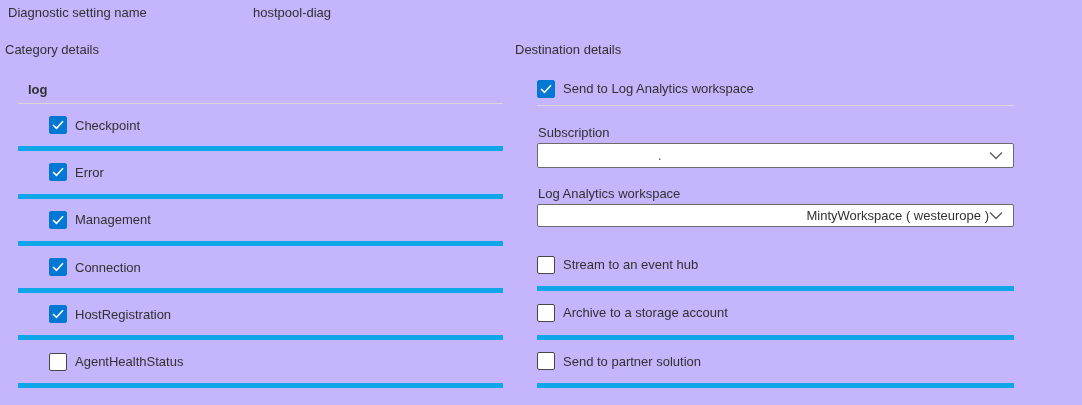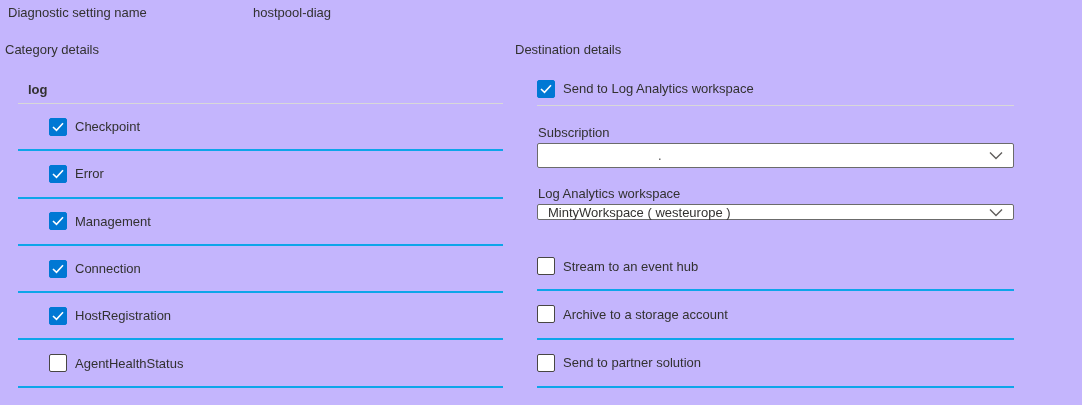--- a/index.html
+++ b/index.html
@@ -32,21 +32,21 @@
   }
 
   
   .cat-list { left: 18px; top: 104px; width: 485px; }
   .opt-list { left: 537px; top: 243px; width: 477px; }
 
   .check-row {
     display: flex;
     align-items: center;
     gap: 8px;
-    border-bottom: 2px solid #0ea5e9;
+    border-bottom: 5px solid #0ea5e9;
     box-sizing: border-box;
   }
   .cat-list .check-row { height: 47.3px; padding-left: 31px; }
   .opt-list .check-row { height: 48.3px; padding-left: 0; }
 
   .law-row {
     left: 537px; top: 72px; width: 477px; height: 34px;
     display: flex; align-items: center; gap: 8px;
     border-bottom: 1px solid #d8d8d8;
     box-sizing: border-box;
@@ -82,21 +82,21 @@
   }
   .dropdown .dd-value {
     flex: 1;
     white-space: nowrap;
     overflow: hidden;
     color: #323130;
   }
   .dropdown .chevron { flex: none; width: 14px; height: 9px; }
   .dd-subscription { left: 537px; top: 143px; width: 477px; height: 25px; }
   .dd-subscription .dd-value { padding-left: 110px; color: #555555; }
-  .dd-workspace { left: 537px; top: 204px; width: 477px; height: 16px; }
+  .dd-workspace { left: 537px; top: 204px; width: 477px; height: 23px; text-align: right; }
 </style>
 </head>
 <body>
 
 <div class="canvas">
 
   <div class="abs field-label" style="left:8px; top:5px;">Diagnostic setting name</div>
   <div class="abs" style="left:253px; top:5px;">hostpool-diag</div>
 
   <div class="abs section-heading" style="left:5px; top:42px;">Category details</div>

